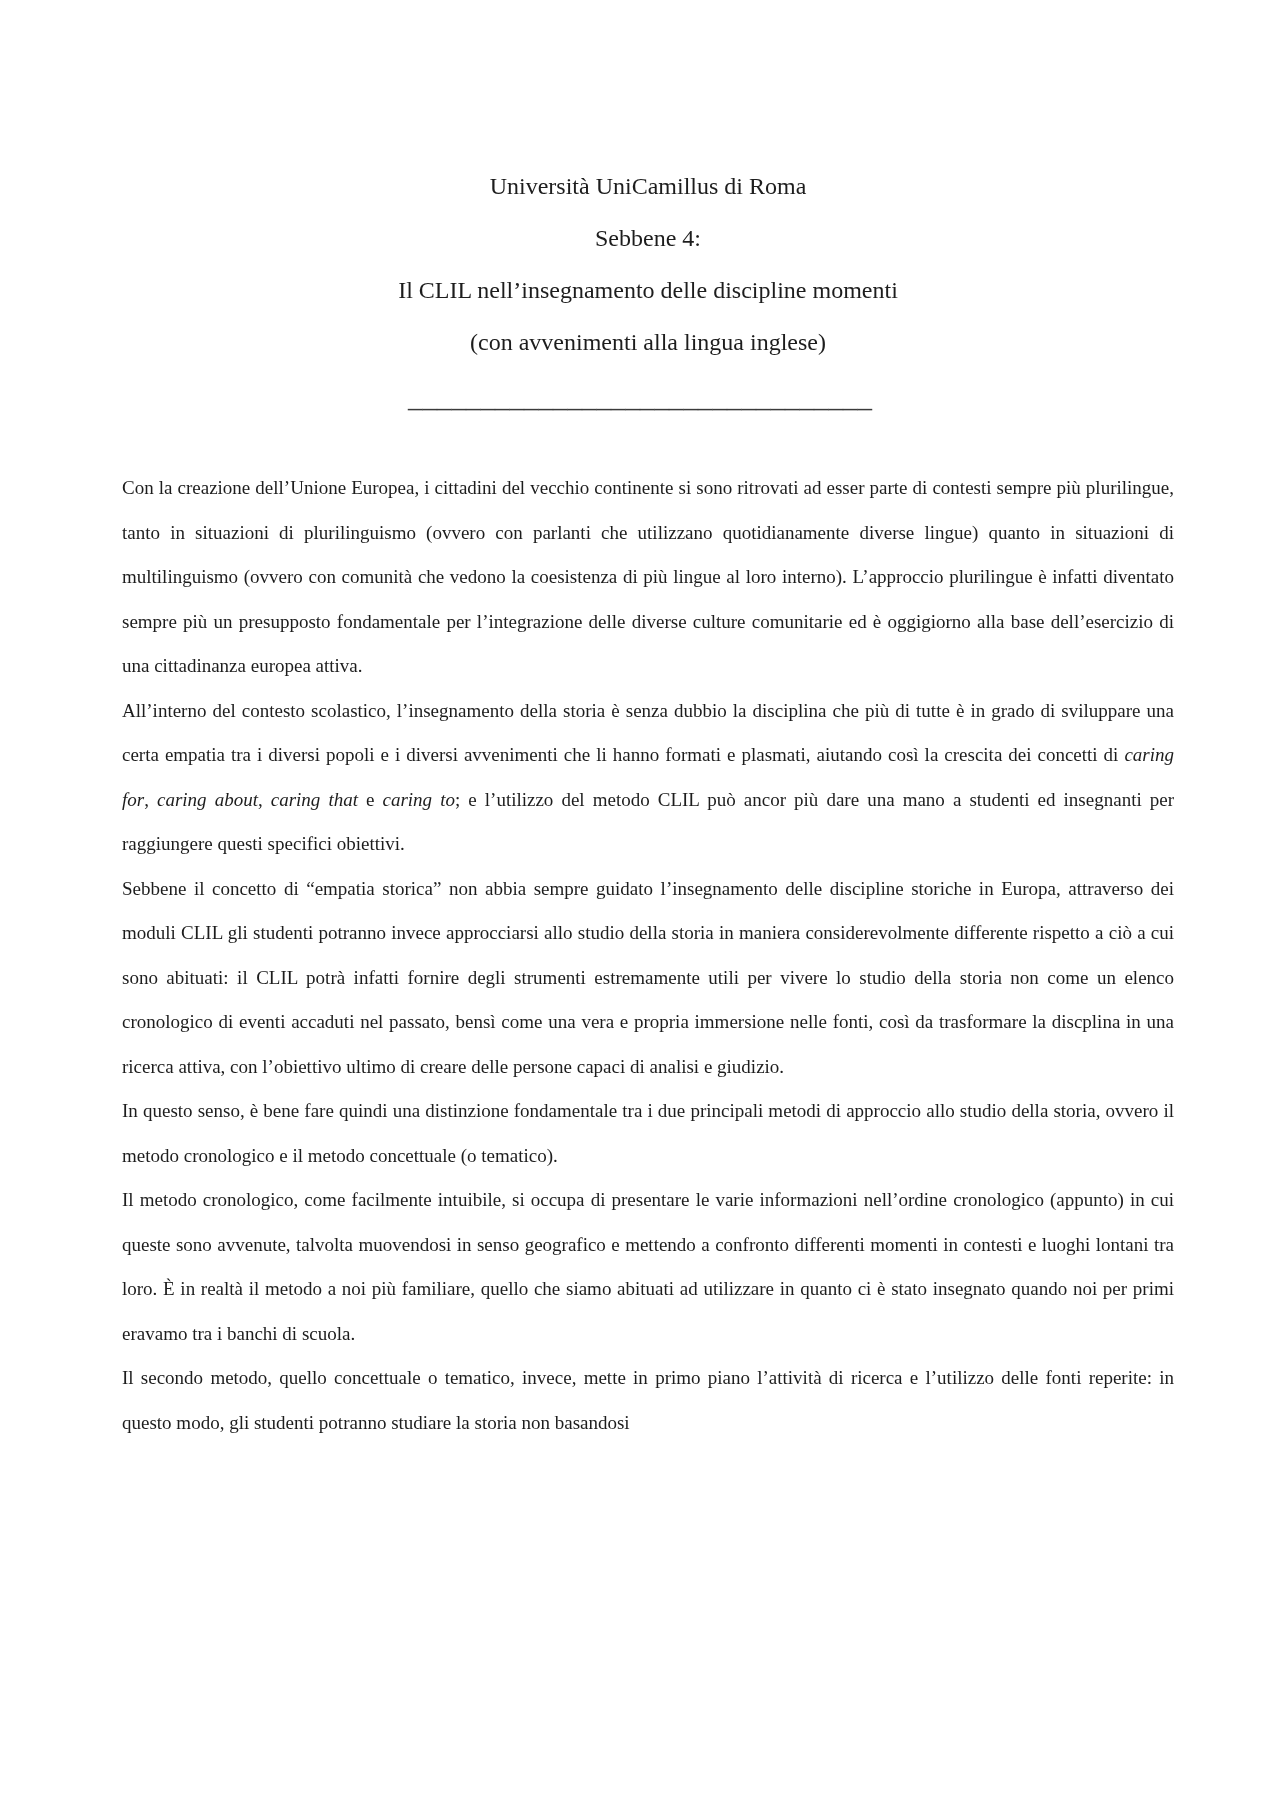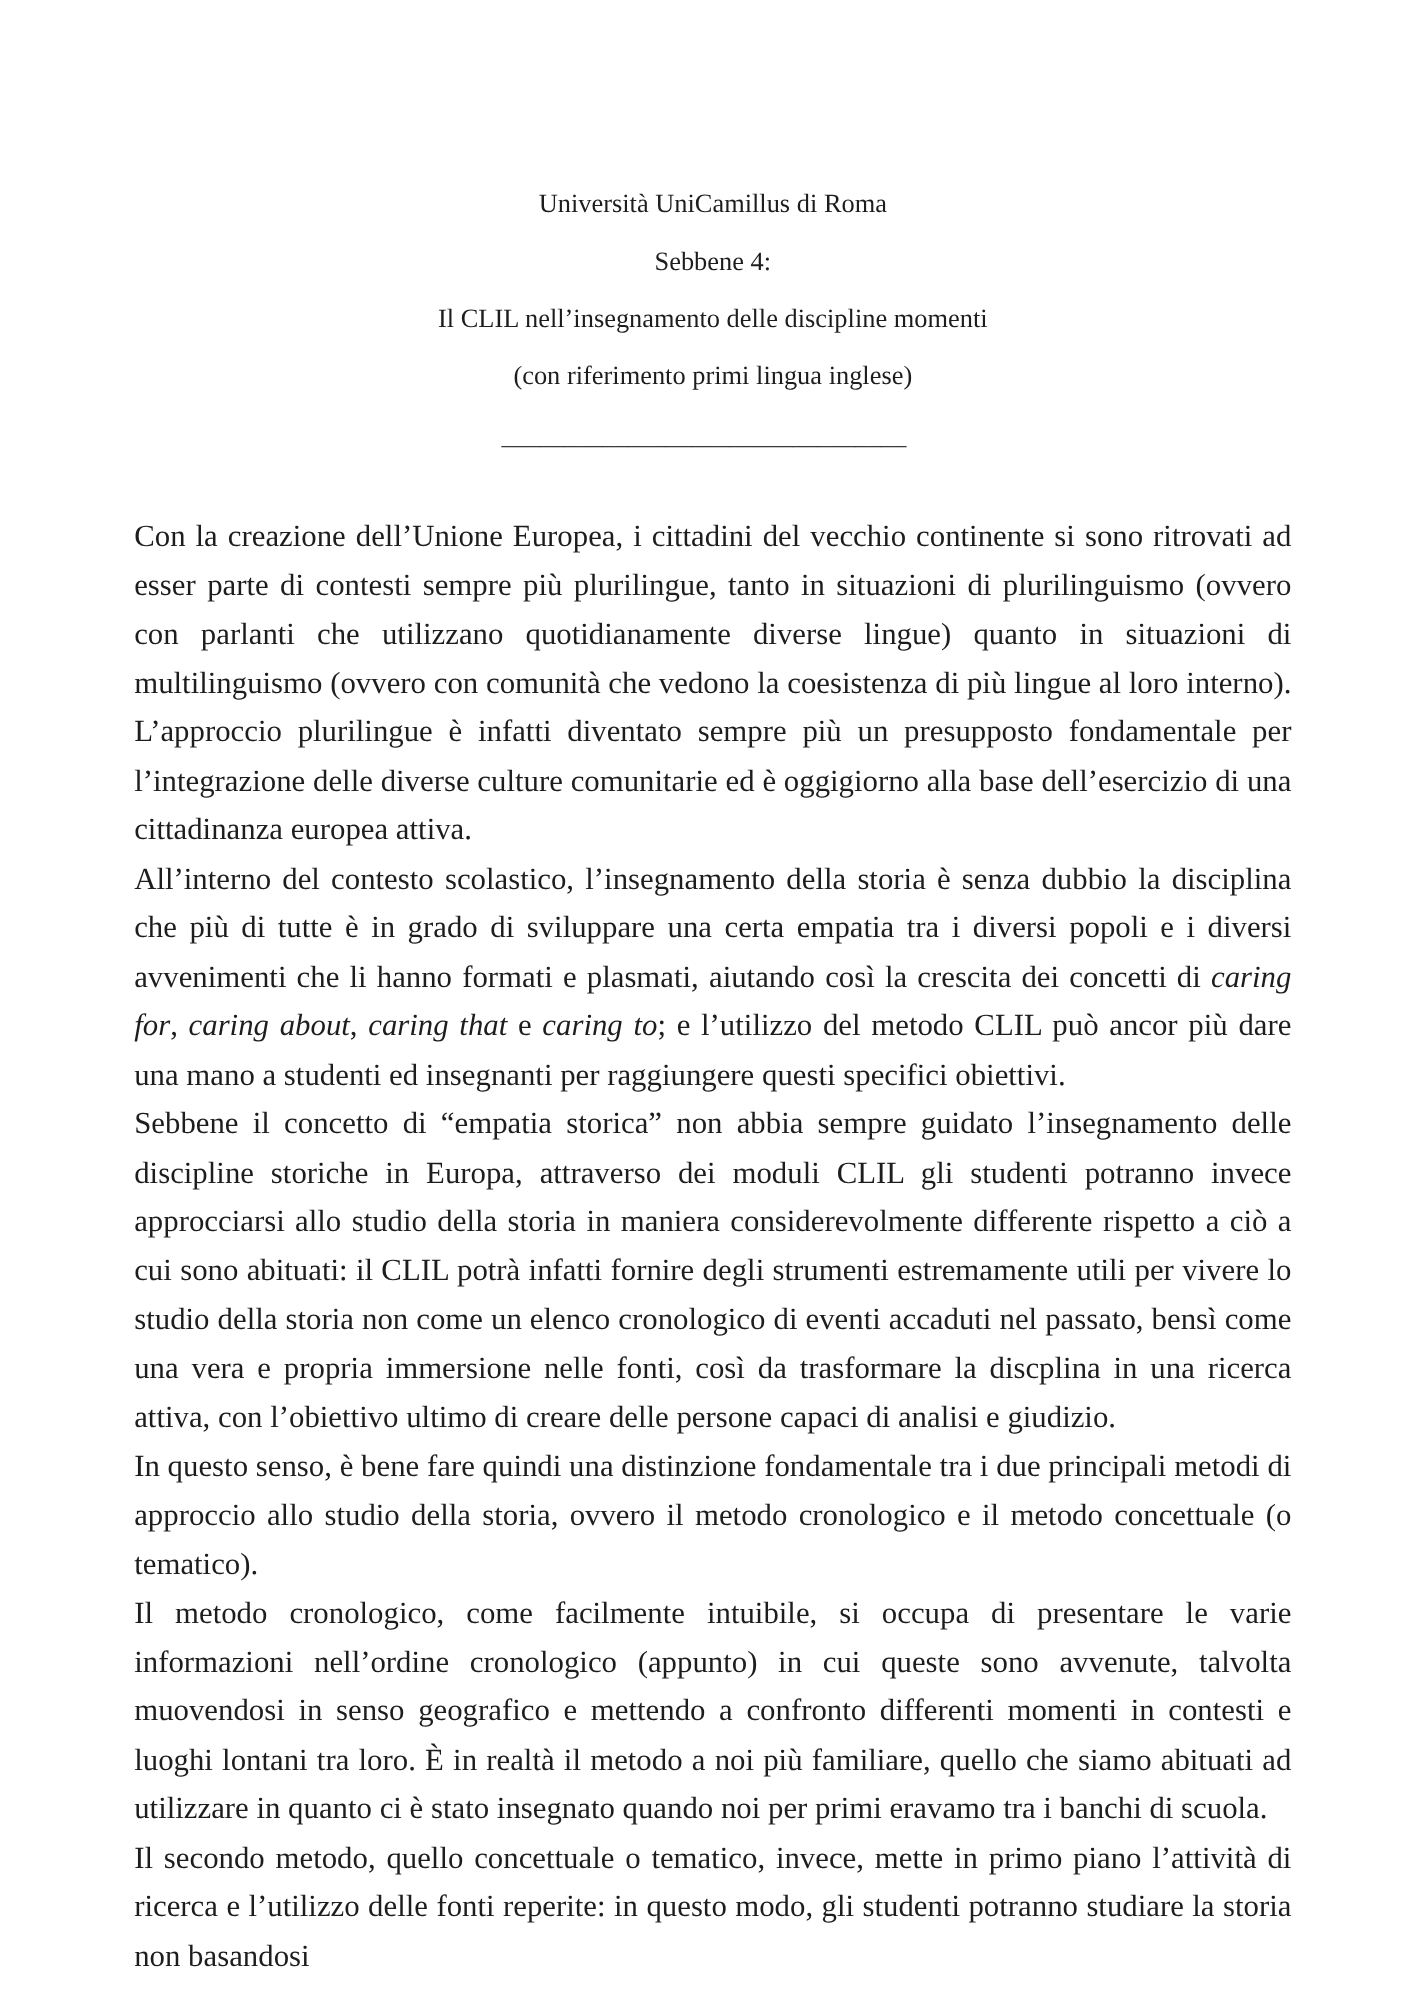--- a/index.html
+++ b/index.html
@@ -23,50 +23,50 @@
     font-size: 24px;
     line-height: 52px;
     font-weight: normal;
   }
   .title-line {
     white-space: nowrap;
   }
   .separator {
     margin-top: 8px;
     text-align: center;
-    font-size: 23px;
+    font-size: 29px;
     line-height: 42px;
     color: #3a3a3a;
     letter-spacing: 0;
   }
   .doc-body {
     margin-top: 48px;
     padding: 0 106px 0 122px;
-    font-size: 28px;
+    font-size: 19px;
     line-height: 44.5px;
     text-align: justify;
   }
   .doc-body p.para {
     margin: 0;
     padding: 0;
   }
   .doc-body em {
     font-style: italic;
   }
 </style>
 </head>
 <body>
 
 <div class="page">
 
   <div class="title-block">
     <div class="title-line">Università UniCamillus di Roma</div>
     <div class="title-line">Sebbene 4:</div>
     <div class="title-line">Il CLIL nell’insegnamento delle discipline momenti</div>
-    <div class="title-line">(con riferimento primi lingua inglese)</div>
+    <div class="title-line">(con avvenimenti alla lingua inglese)</div>
   </div>
 
   <div class="separator">________________________________</div>
 
   <div class="doc-body">
       <p class="para"><span>Con la creazione dell’Unione Europea, i cittadini del vecchio continente si sono ritrovati ad esser parte di contesti sempre più plurilingue, tanto in situazioni di plurilinguismo (ovvero con parlanti che utilizzano quotidianamente diverse lingue) quanto in situazioni di multilinguismo (ovvero con comunità che vedono la coesistenza di più lingue al loro interno). L’approccio plurilingue è infatti diventato sempre più un presupposto fondamentale per l’integrazione delle diverse culture comunitarie ed è oggigiorno alla base dell’esercizio di una cittadinanza europea attiva.</span></p>
       <p class="para"><span>All’interno del contesto scolastico, l’insegnamento della storia è senza dubbio la disciplina che più di tutte è in grado di sviluppare una certa empatia tra i diversi popoli e i diversi avvenimenti che li hanno formati e plasmati, aiutando così la crescita dei concetti di </span><em>caring for</em><span>, </span><em>caring about</em><span>, </span><em>caring that</em><span> e </span><em>caring to</em><span>; e l’utilizzo del metodo CLIL può ancor più dare una mano a studenti ed insegnanti per raggiungere questi specifici obiettivi.</span></p>
       <p class="para"><span>Sebbene il concetto di “empatia storica” non abbia sempre guidato l’insegnamento delle discipline storiche in Europa, attraverso dei moduli CLIL gli studenti potranno invece approcciarsi allo studio della storia in maniera considerevolmente differente rispetto a ciò a cui sono abituati: il CLIL potrà infatti fornire degli strumenti estremamente utili per vivere lo studio della storia non come un elenco cronologico di eventi accaduti nel passato, bensì come una vera e propria immersione nelle fonti, così da trasformare la discplina in una ricerca attiva, con l’obiettivo ultimo di creare delle persone capaci di analisi e giudizio.</span></p>
       <p class="para"><span>In questo senso, è bene fare quindi una distinzione fondamentale tra i due principali metodi di approccio allo studio della storia, ovvero il metodo cronologico e il metodo concettuale (o tematico).</span></p>
       <p class="para"><span>Il metodo cronologico, come facilmente intuibile, si occupa di presentare le varie informazioni nell’ordine cronologico (appunto) in cui queste sono avvenute, talvolta muovendosi in senso geografico e mettendo a confronto differenti momenti in contesti e luoghi lontani tra loro. È in realtà il metodo a noi più familiare, quello che siamo abituati ad utilizzare in quanto ci è stato insegnato quando noi per primi eravamo tra i banchi di scuola.</span></p>

